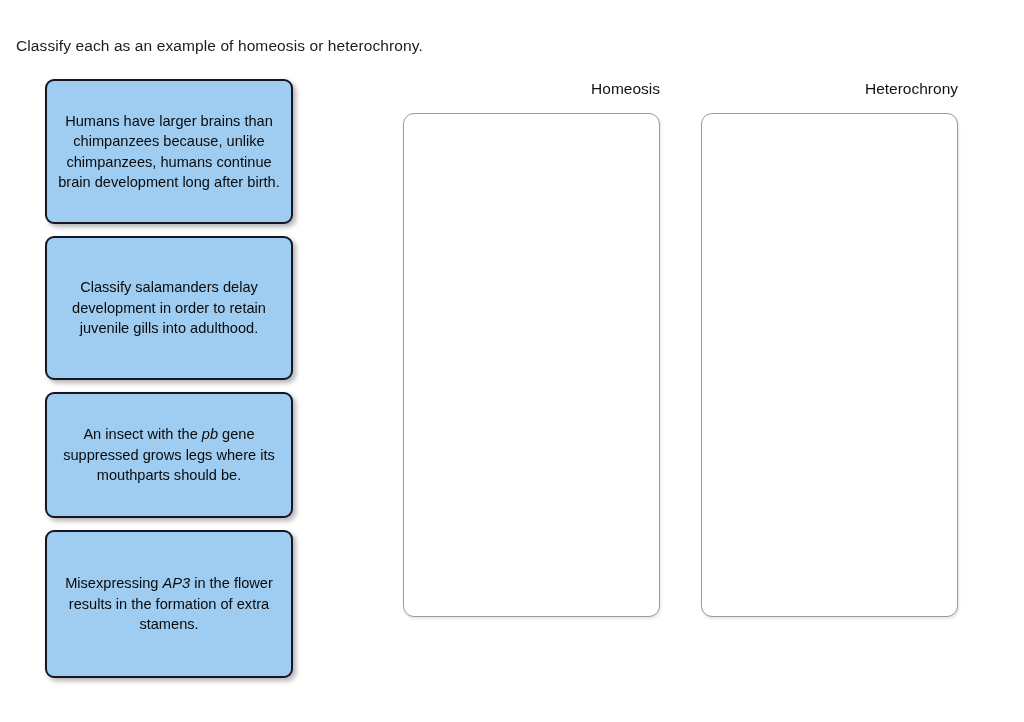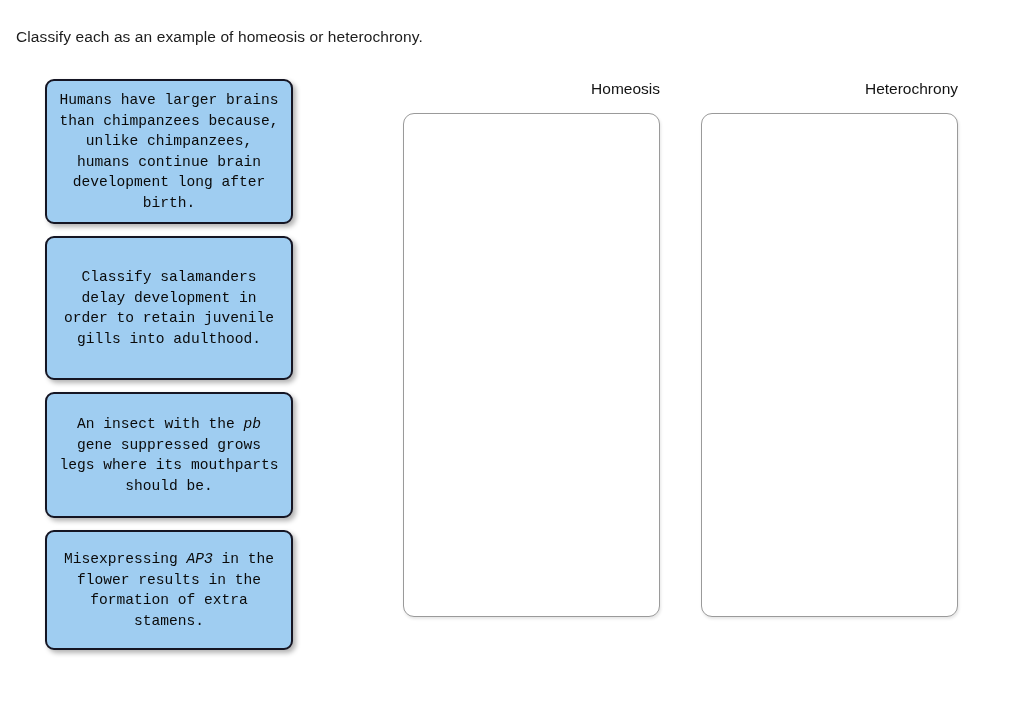--- a/index.html
+++ b/index.html
@@ -14,21 +14,21 @@
     color: #1a1a1a;
     overflow: hidden;
     position: relative;
     -webkit-font-smoothing: antialiased;
   }
 
   
   .prompt {
     position: absolute;
     left: 16px;
-    top: 26px;
+    top: 35px;
     font-size: 15.5px;
     line-height: 22px;
     color: #1c1c1c;
     white-space: nowrap;
     letter-spacing: 0.1px;
   }
 
   
   .card-column {
     position: absolute;
@@ -53,31 +53,30 @@
     cursor: move;
   }
 
   .card-text {
     display: block;
     width: 100%;
     text-align: center;
     font-size: 14.6px;
     line-height: 20.5px;
     color: #0a0a0a;
-    font-family: Liberation Mono, monospace;
   }
 
   .card-text i {
     font-style: italic;
   }
 
   .card-1 { height: 145px; }
   .card-2 { height: 144px; }
   .card-3 { height: 126px; }
-  .card-4 { height: 120px; margin-bottom: 16px; }
+  .card-4 { height: 148px; margin-bottom: 16px; }
 
   
   .zone {
     position: absolute;
   }
 
   .zone-title {
     position: absolute;
     top: 0;
     left: 0;

